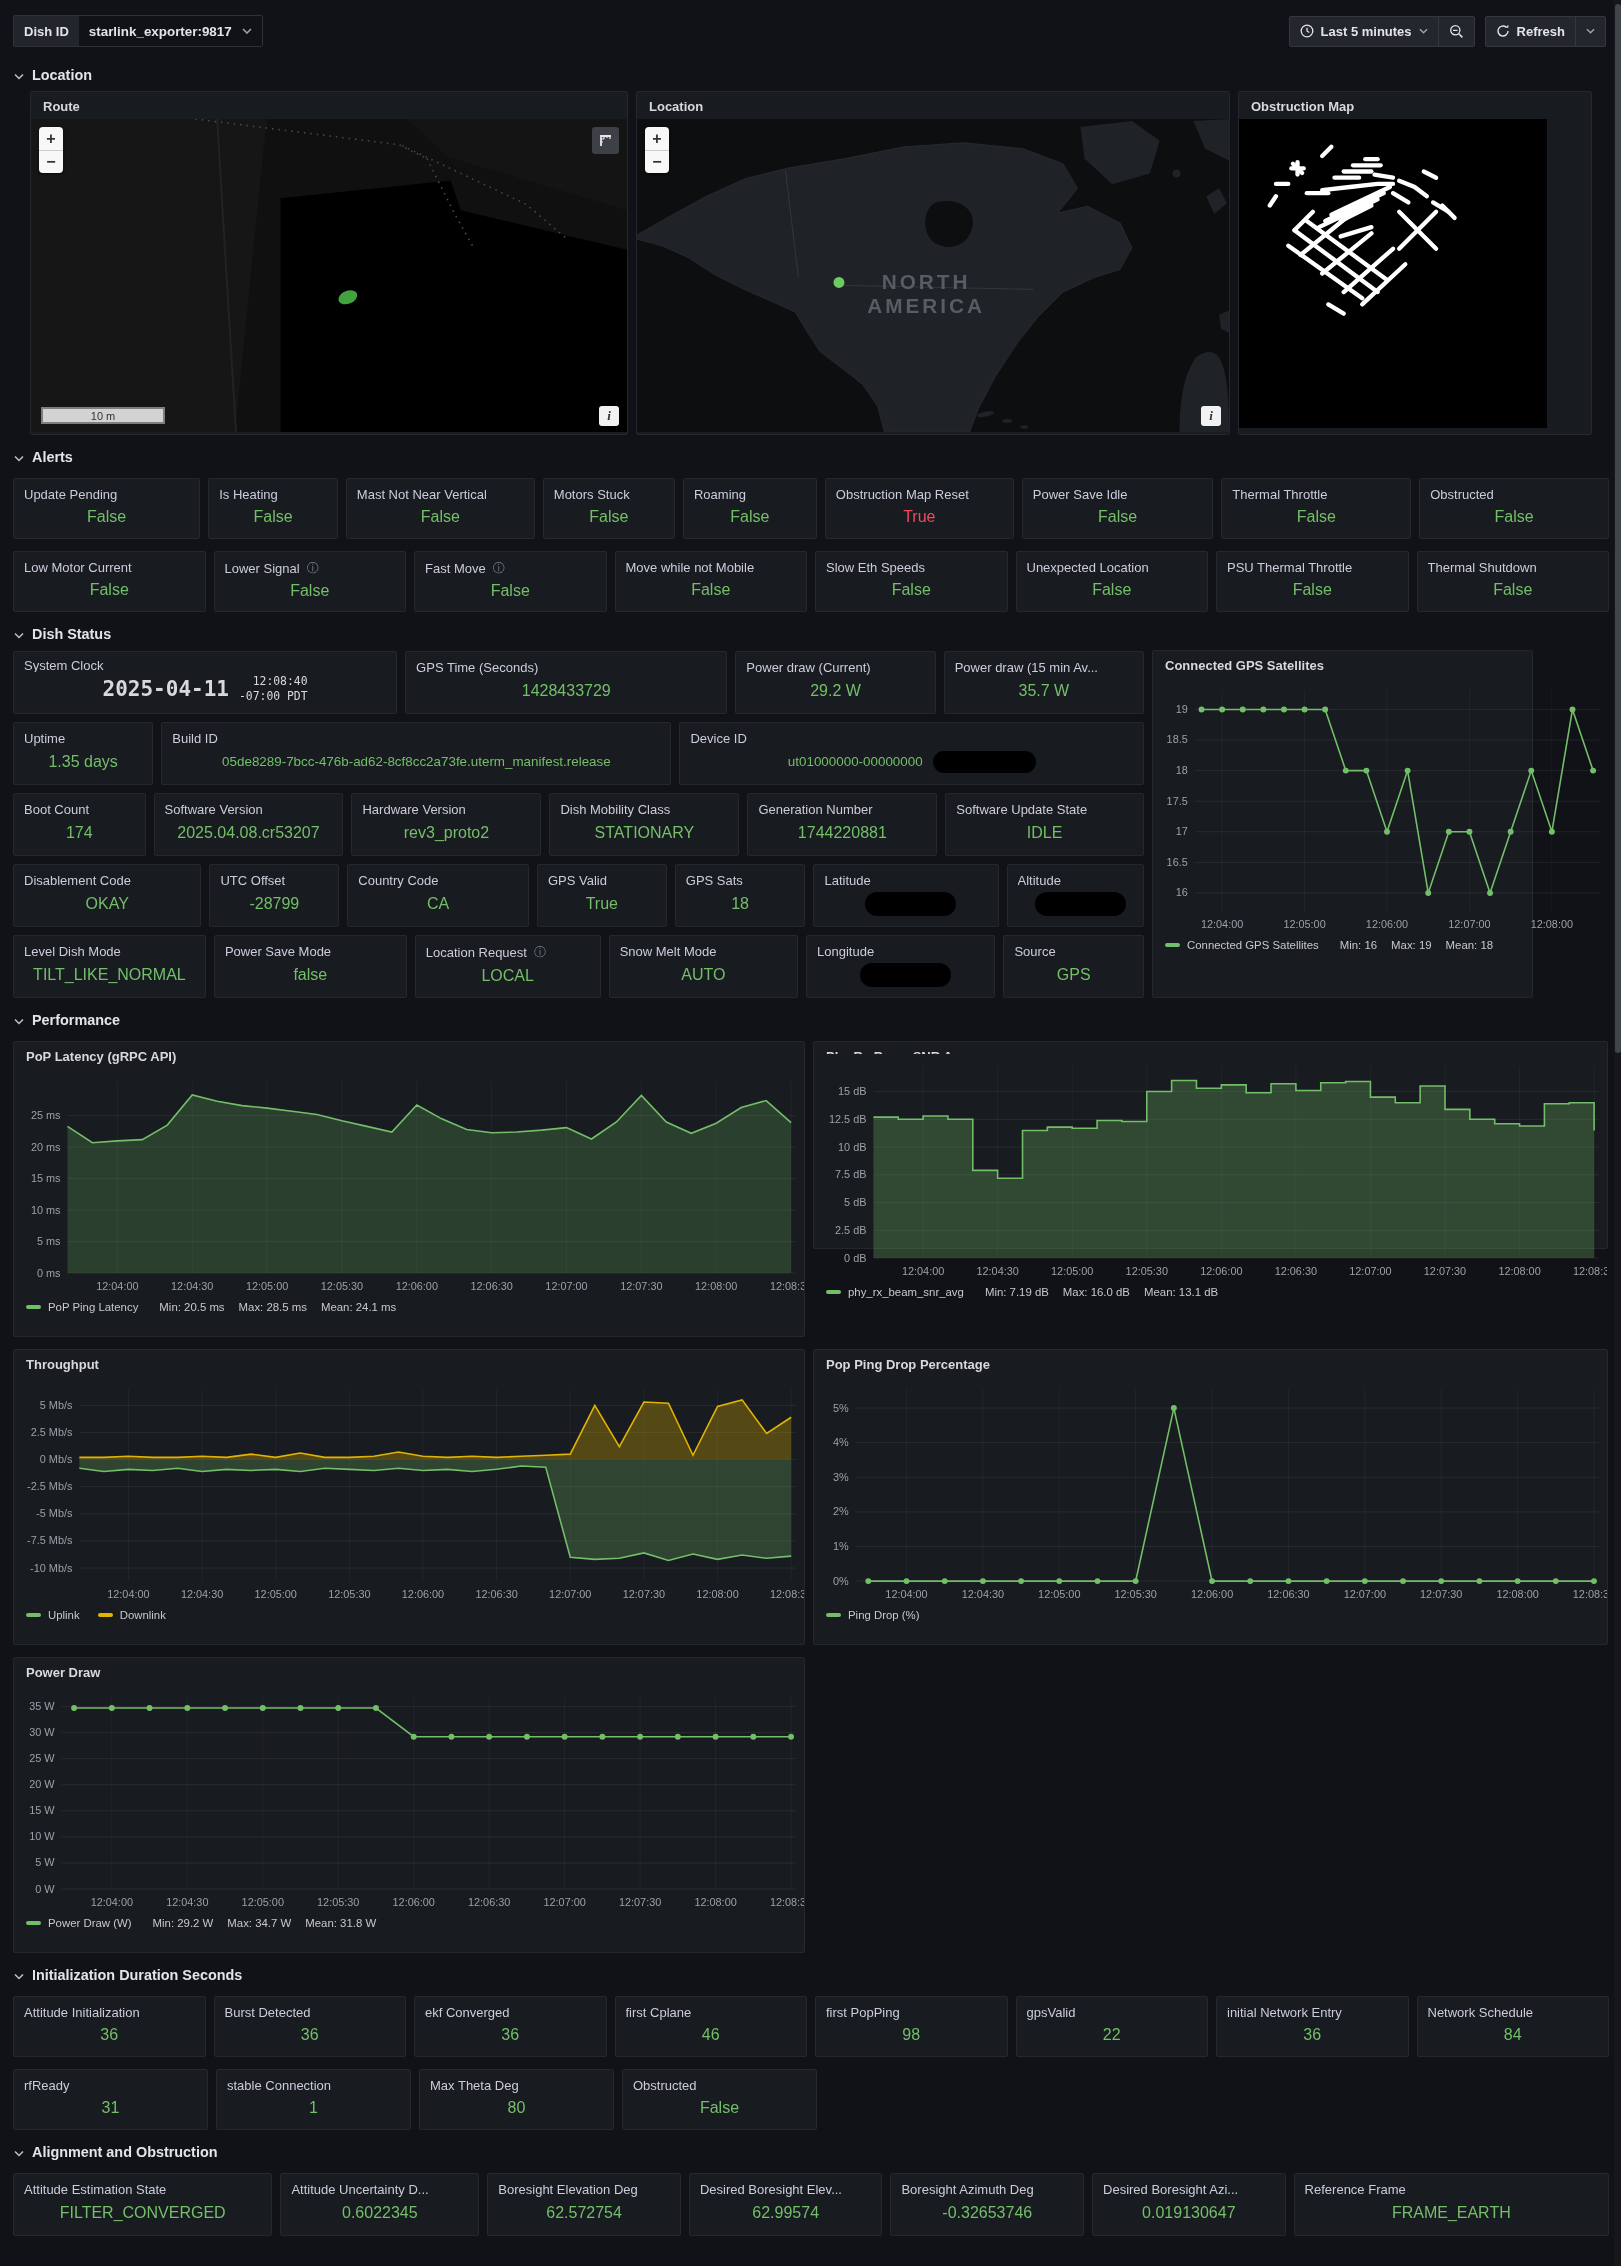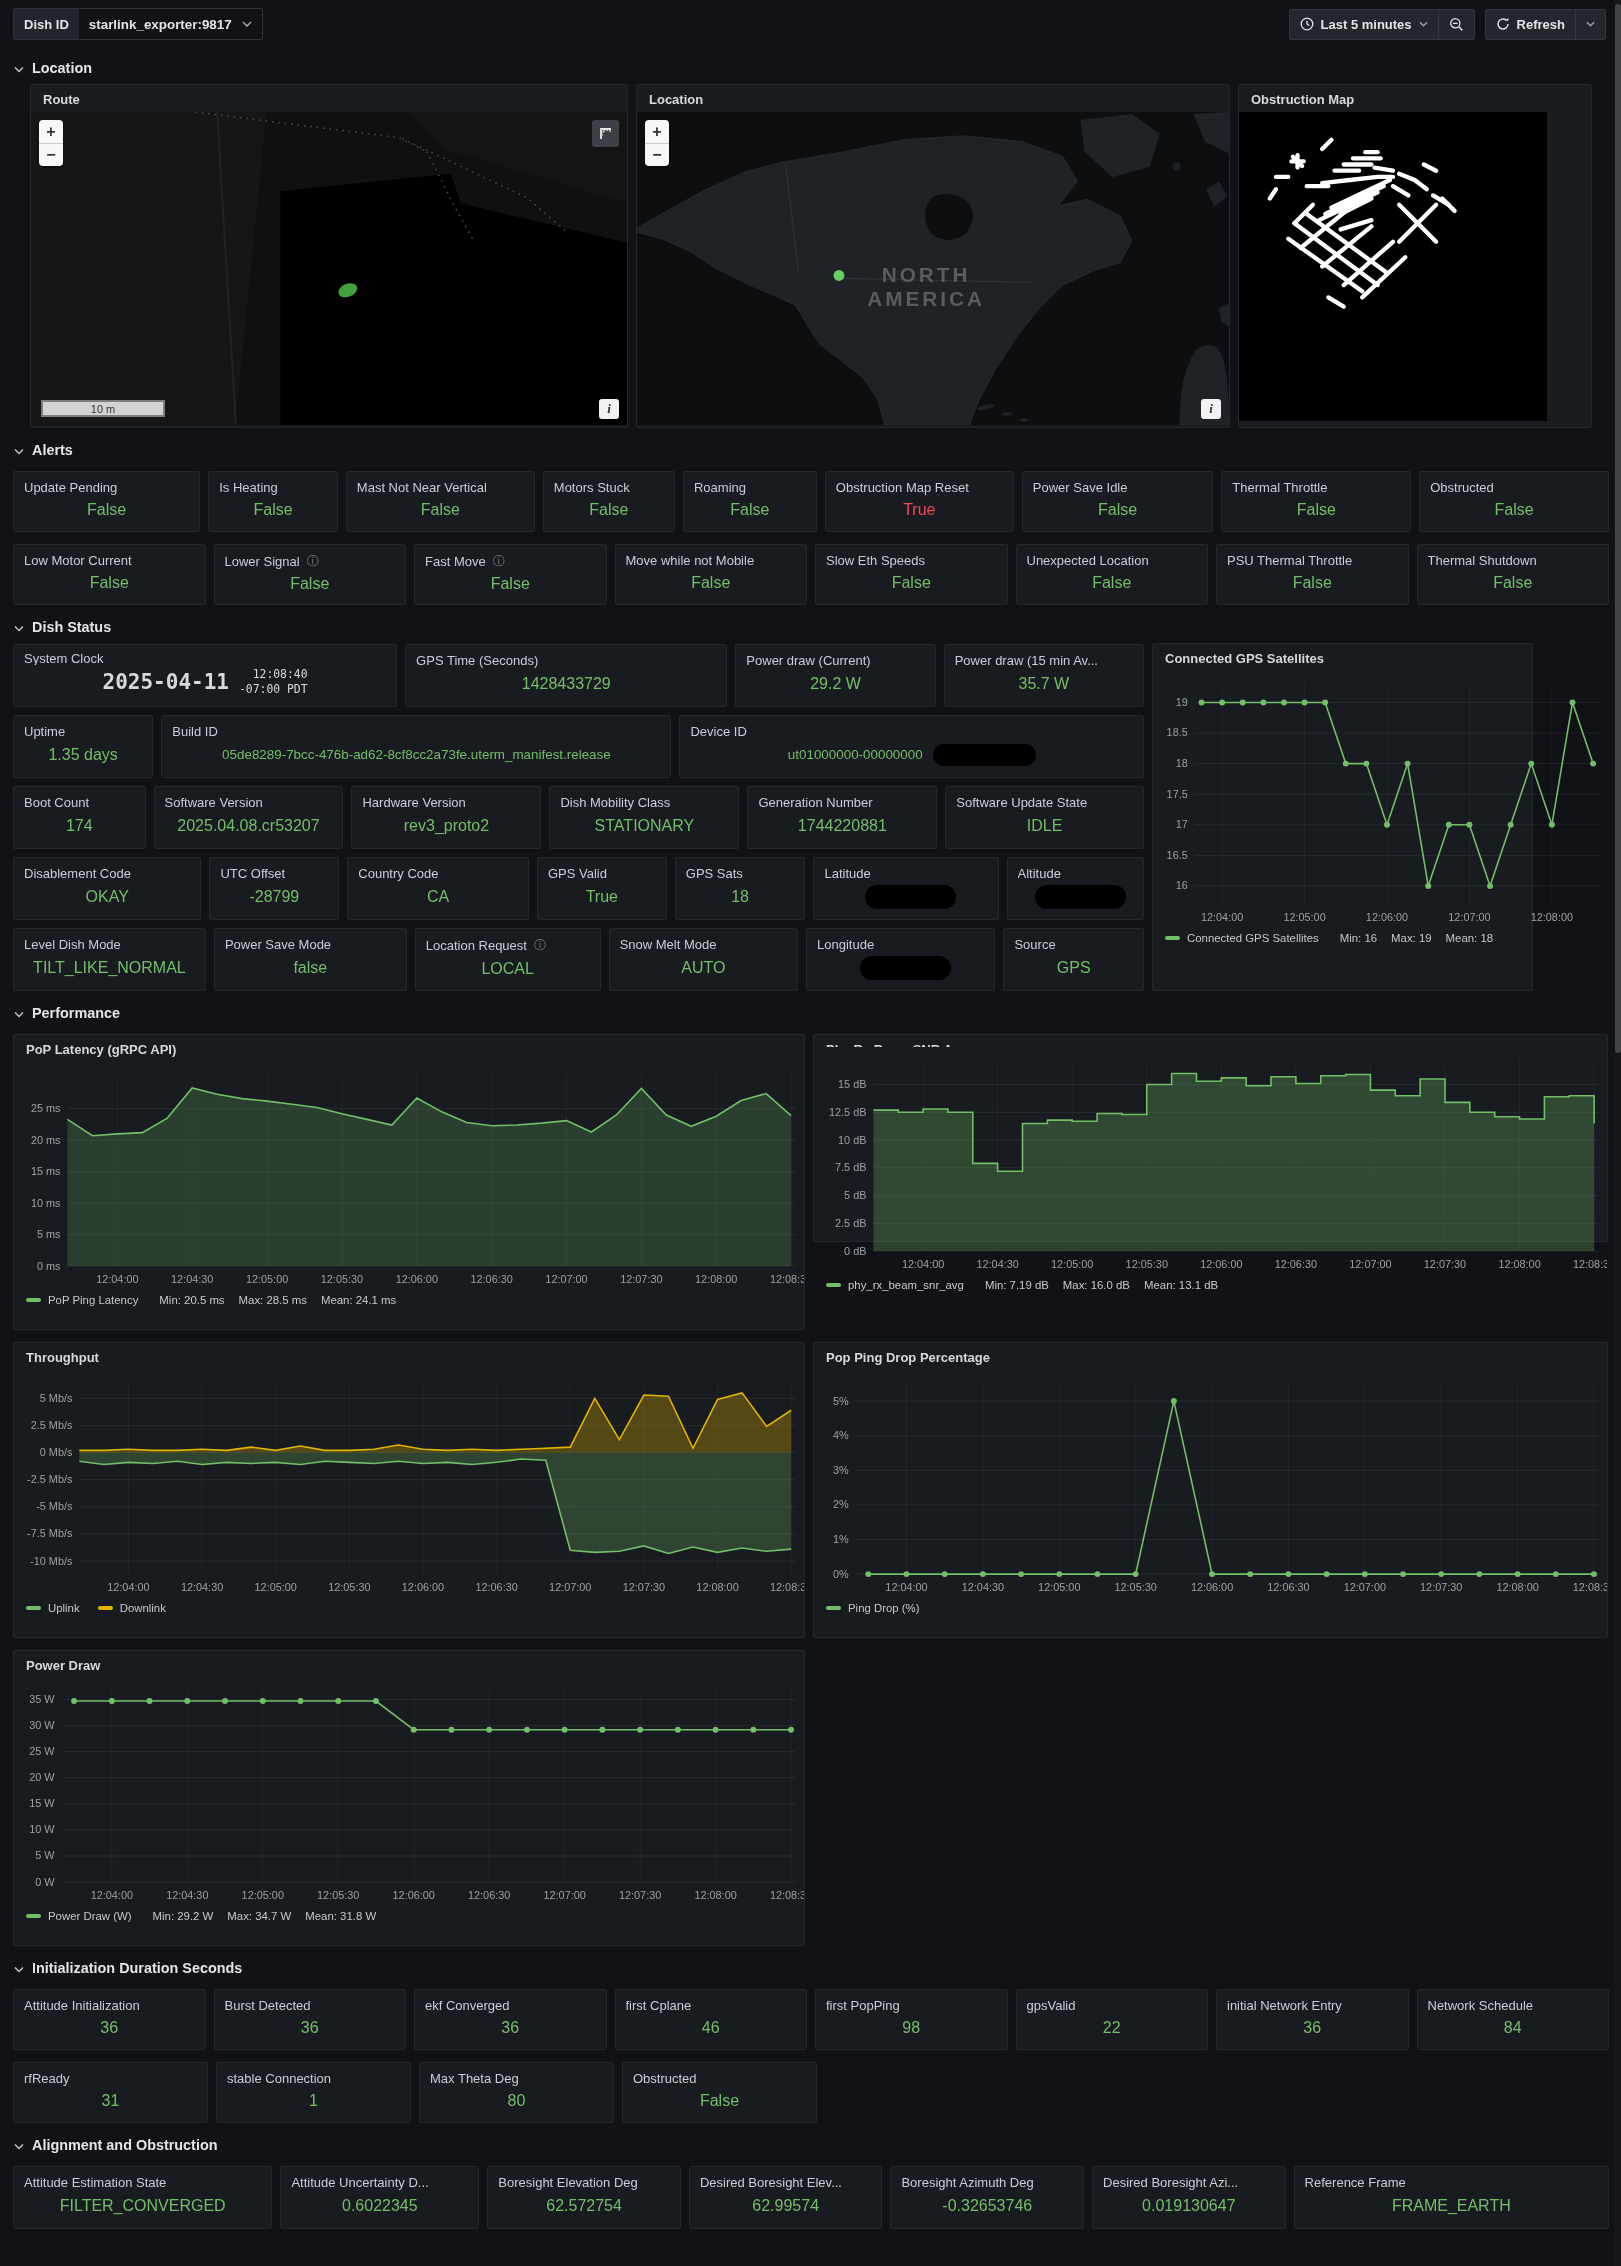--- a/index.html
+++ b/index.html
@@ -5,21 +5,21 @@
   * { box-sizing: border-box; margin: 0; padding: 0; }
   html,body { background:#0b0c0e; }
   .page {
     position: relative; width: 1622px; height: 2266px;
     background: #111217; overflow: hidden;
     font-family: "Liberation Sans", sans-serif; color: #d8d9da;
   }
   .mono { font-family: "DejaVu Sans Mono", "Liberation Mono", monospace; }
 
   
-  .topbar { display:flex; justify-content:space-between; align-items:center; padding:8px 16px 6px 13px; }
+  .topbar { display:flex; justify-content:space-between; align-items:center; padding:15px 16px 6px 13px; }
   .var-control { display:flex; align-items:stretch; border:1px solid #2f3237; border-radius:2px; overflow:hidden; height:32px; }
   .var-label { display:flex; align-items:center; padding:0 10px; background:#22252b; font-size:13px; font-weight:700; color:#e3e4e8; }
   .var-value { display:flex; align-items:center; gap:10px; padding:0 10px; background:#111217; font-size:13.4px; font-weight:600; color:#e3e4e8; cursor:pointer; }
   .topbar-right { display:flex; gap:10px; }
   .btn-group { display:flex; border:1px solid #34373e; border-radius:2px; overflow:hidden; background:#23262c; height:31px; }
   .tb-btn { display:flex; align-items:center; gap:7px; padding:0 10px; background:transparent; border:none; color:#e3e4e8; font-size:13px; font-weight:600; font-family:inherit; cursor:pointer; }
   .tb-btn + .tb-btn { border-left:1px solid #34373e; }
   .ico { display:inline-flex; }
 
   

